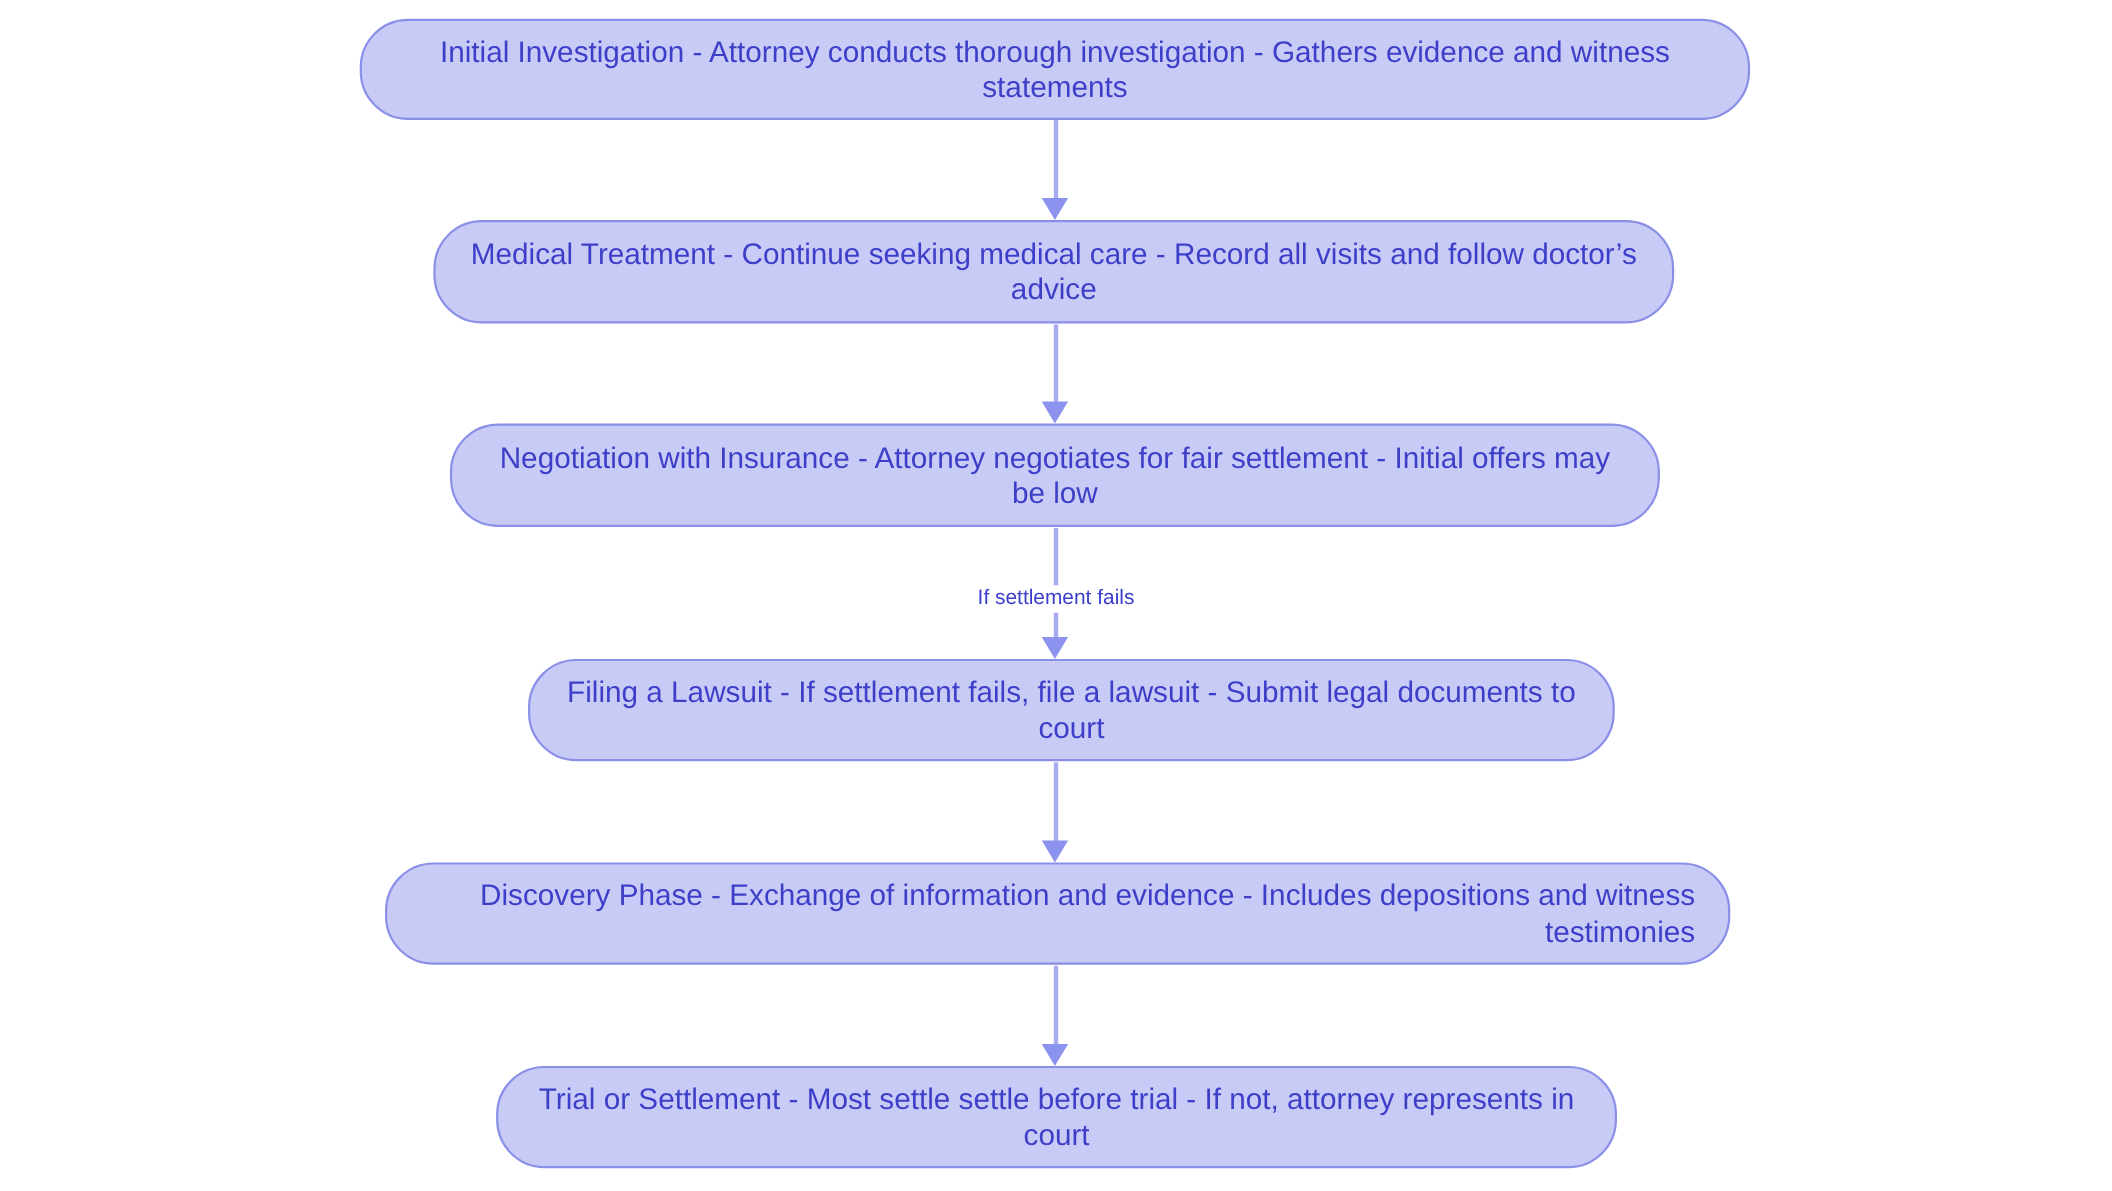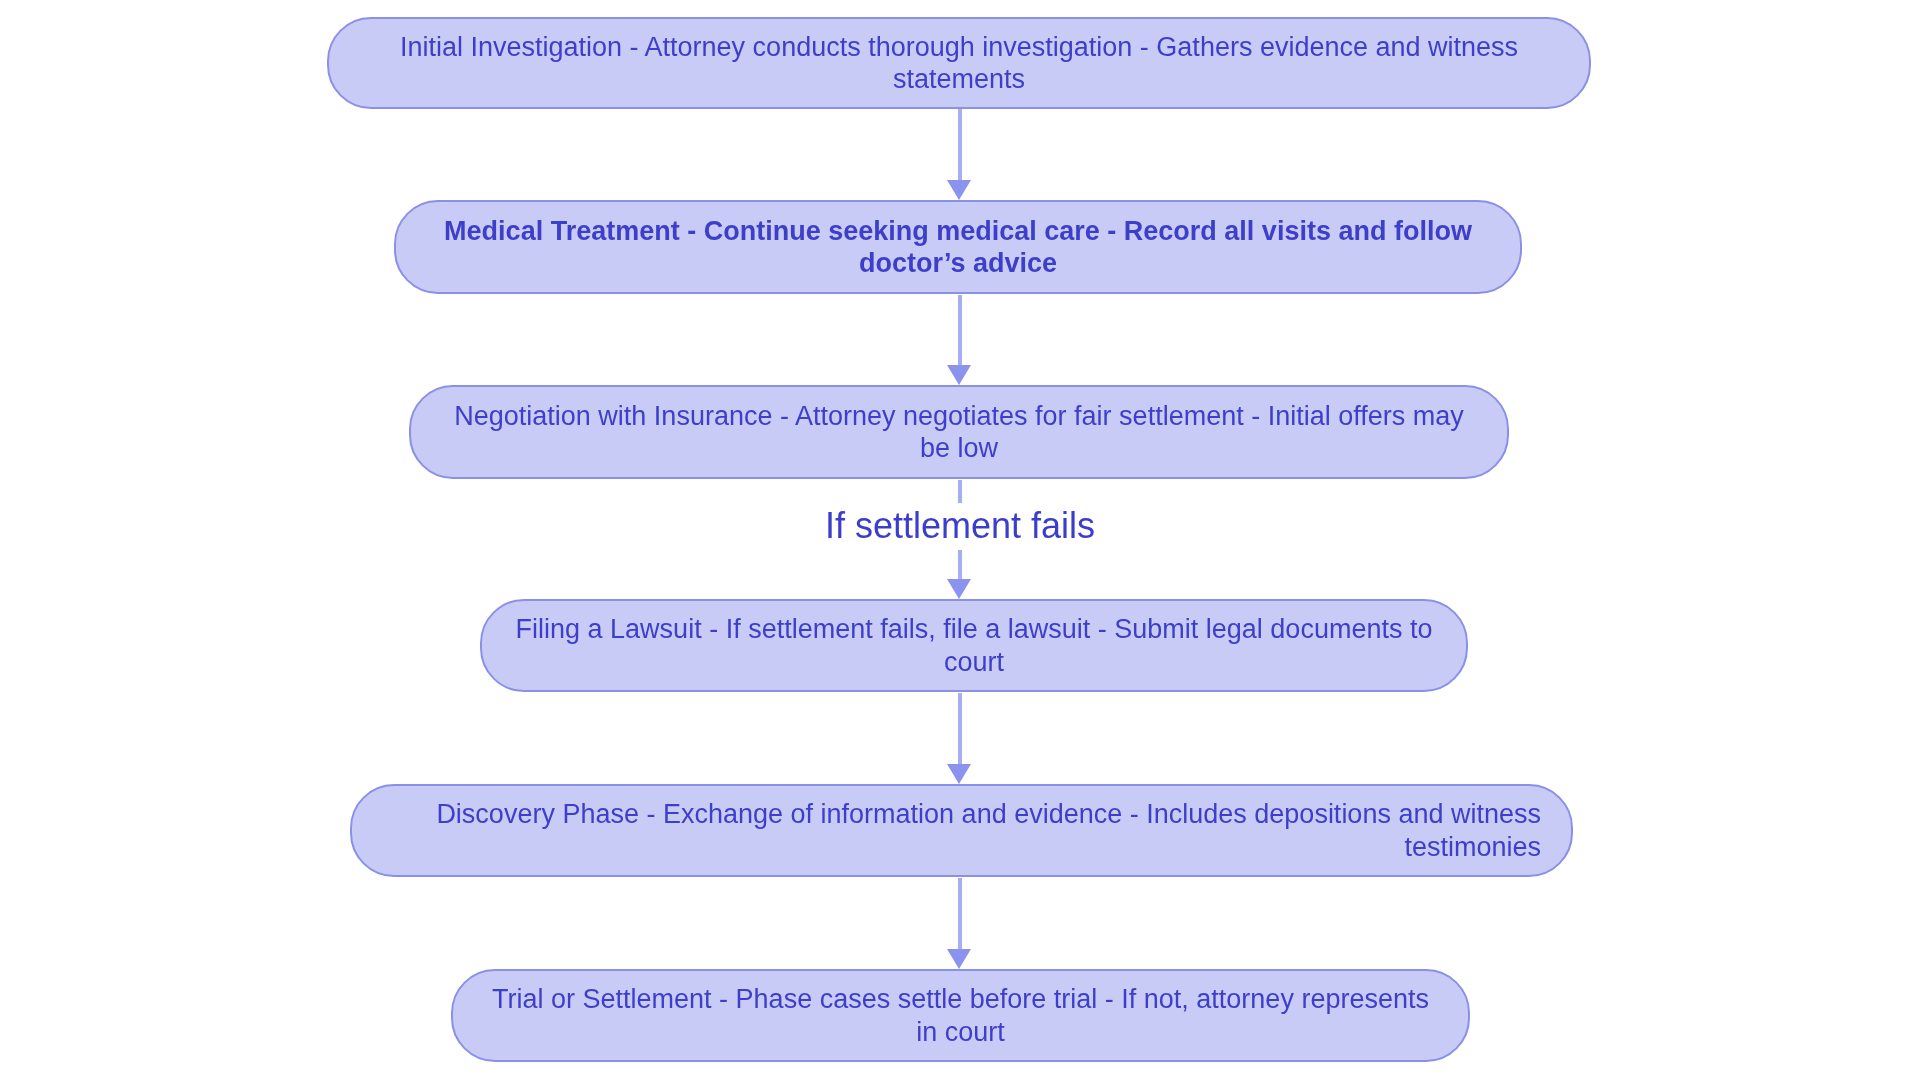--- a/index.html
+++ b/index.html
@@ -24,21 +24,21 @@
     background: var(--node-fill, #c9cbf7);
     border: 2px solid var(--node-border, #8a90e8);
     border-radius: 44px;
     color: var(--node-text, #3d3fc9);
     font-size: 27px;
     line-height: 1.2;
     text-align: center;
     padding: 4px 30px;
   }
   .node-1 { left: 327px; top:  17px; width: 1264px; height: 92px; }
-  .node-2 { left: 394px; top: 200px; width: 1128px; height: 94px; font-weight: bold; }
+  .node-2 { left: 394px; top: 200px; width: 1128px; height: 94px; }
   .node-3 { left: 409px; top: 385px; width: 1100px; height: 94px; justify-content: flex-end; }
   .node-4 { left: 480px; top: 599px; width:  988px; height: 93px; }
   .node-5 { left: 350px; top: 784px; width: 1223px; height: 93px; text-align: right; }
   .node-6 { left: 451px; top: 969px; width: 1019px; height: 93px; }
 
   .arrow { position: absolute; left: 947px; width: 25px; }
   .arrow-1 { top: 109px; height: 91px; }
   .arrow-2 { top: 295px; height: 90px; }
   .arrow-3 { top: 480px; height: 119px; }
   .arrow-4 { top: 693px; height: 91px; }
@@ -58,25 +58,25 @@
     bottom: 0;
     width: 0;
     height: 0;
     border-left: 12.5px solid transparent;
     border-right: 12.5px solid transparent;
     border-top: 20px solid var(--arrow-head, #8c93ee);
   }
   .edge-label {
     position: absolute;
     left: 960px;
-    top: 503px;
+    top: 532px;
     transform: translateX(-50%);
     background: var(--background, #ffffff);
     padding: 0 10px;
-    font-size: 36px;
+    font-size: 19px;
     line-height: 1.3;
     color: var(--edge-label-text, #3b3ecc);
     white-space: nowrap;
   }
 </style>
 </head>
 <body>
 
 <div class="canvas">
 
@@ -121,16 +121,16 @@
   <div class="node node-5">
     <span>Discovery Phase - Exchange of information and evidence - Includes depositions and witness testimonies</span>
   </div>
 
   <div class="arrow arrow-5">
     <div class="arrow-line"></div>
     <div class="arrow-head"></div>
   </div>
 
   <div class="node node-6">
-    <span>Trial or Settlement - Phase cases settle before trial - If not, attorney represents in court</span>
+    <span>Trial or Settlement - Most settle settle before trial - If not, attorney represents in court</span>
   </div>
 
 </div>
 
 </body></html>

